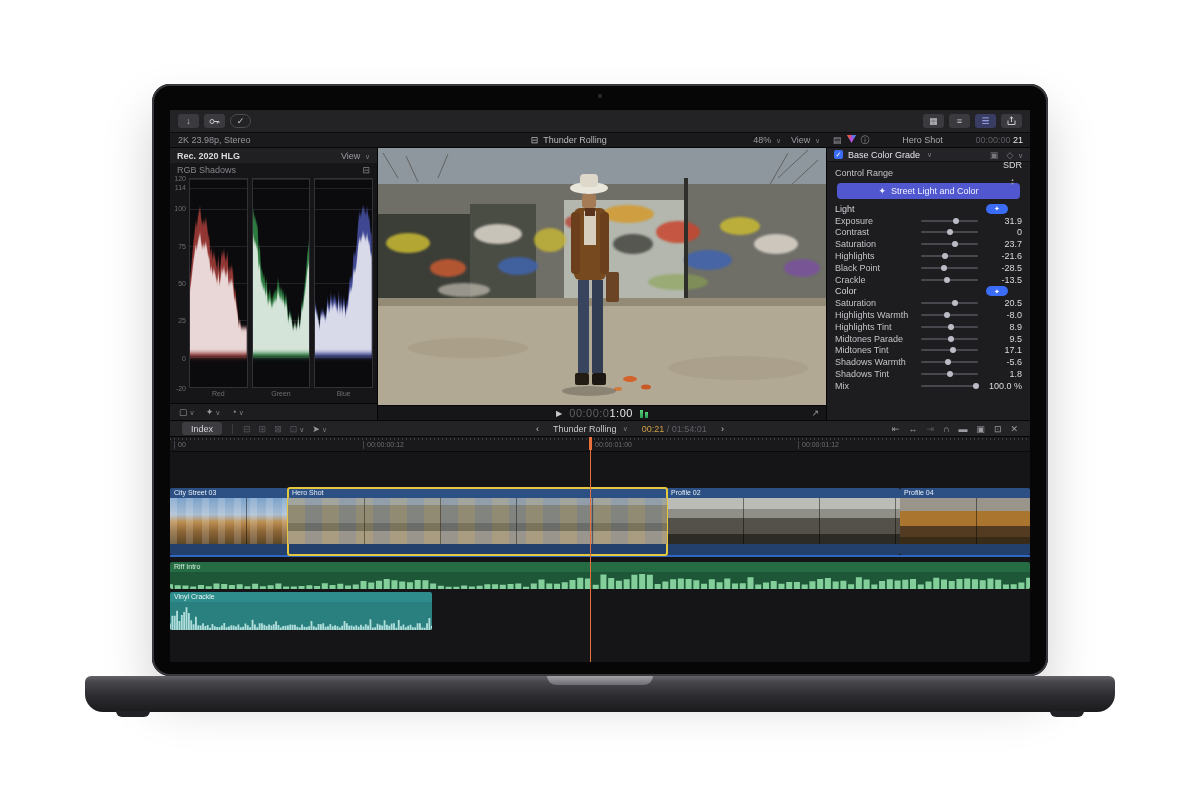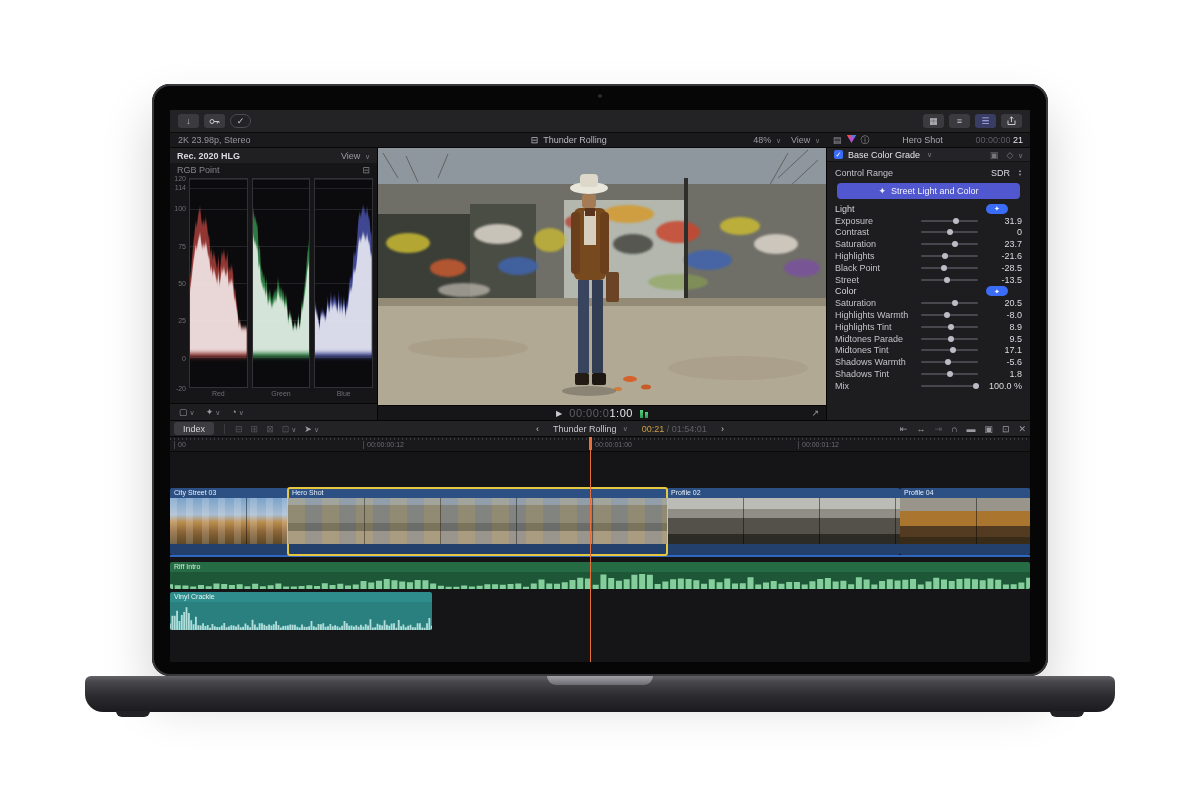--- a/index.html
+++ b/index.html
@@ -79,39 +79,39 @@
   .v-expand{position:absolute;right:7px;color:#9a9aa1;}
 
   
   .fx-header{height:14px;display:flex;align-items:center;gap:5px;padding:0 7px;background:#242428;border-bottom:1px solid #111;}
   .checkbox{width:9px;height:9px;border-radius:2px;display:flex;align-items:center;justify-content:center;
     color:#fff;font-size:7px;line-height:1;}
   .fx-name{color:#e4e4e8;}
   .fx-right{margin-left:auto;display:flex;gap:8px;color:#77777e;}
   .insp-body{position:absolute;left:0;top:14px;right:0;bottom:22px;padding:4px 8px 0 8px;overflow:hidden;}
   .cr-row{display:flex;align-items:center;height:14px;color:#c3c3c8;}
-  .cr-row .val{margin-left:auto;color:#dcdce0;display:flex;align-items:center;gap:8px;}
+  .cr-row .val{margin-left:auto;color:#dcdce0;display:flex;align-items:center;gap:8px;flex-direction:column;}
   .stepper{display:inline-flex;flex-direction:column;font-size:4px;line-height:4px;color:#9a9aa1;}
   .enhance{height:16px;margin:3px 2px 4px 2px;border-radius:4px;display:flex;align-items:center;justify-content:center;
     gap:5px;color:#f0f1ff;font-size:9px;}
   .irow{display:flex;align-items:center;height:11.8px;color:#c3c3c8;}
   .irow .lbl{width:86px;white-space:nowrap;overflow:hidden;}
   .irow .track{position:relative;flex:1;height:2px;background:#47474d;border-radius:1px;margin-right:10px;}
   .irow .thumb{position:absolute;top:50%;width:6px;height:6px;border-radius:50%;background:#bcbcc6;transform:translate(-50%,-50%);}
   .irow .val{width:34px;text-align:right;color:#dcdce0;white-space:nowrap;}
   .irow.hdr .lbl{color:#d5d5da;}
   .sparkle-btn{margin-left:auto;margin-right:14px;width:22px;height:10px;border-radius:5px;display:flex;align-items:center;
     justify-content:center;color:#fff;font-size:7px;line-height:1;}
   .insp-footer{position:absolute;left:0;right:0;bottom:0;height:22px;display:flex;align-items:center;justify-content:flex-end;
     padding:0 6px;}
   .save-btn{background:#3c3c41;border-radius:3px;padding:2px 7px;color:#d9d9dd;font-size:8.5px;}
 
   
   .tl-toolbar{position:absolute;left:0;top:310px;width:860px;height:17px;background:#232326;border-top:1px solid #060607;
-    border-bottom:1px solid #060607;display:flex;align-items:center;padding:0 4px;color:#9a9aa1;}
+    border-bottom:1px solid #060607;display:flex;align-items:center;padding:0 12px;color:#9a9aa1;}
   .idx-btn{background:#3c3c41;border-radius:3px;padding:1.5px 9px;color:#d5d5da;}
   .tl-left{display:flex;align-items:center;gap:8px;}
   .tl-left .sep{width:1px;height:10px;background:#3a3a3f;margin:0 2px;}
   .dim-ic{color:#55555c;}
   .tl-center{position:absolute;left:310px;width:300px;display:flex;align-items:center;justify-content:center;gap:14px;}
   .tl-title{display:flex;gap:4px;align-items:center;color:#c9c9ce;}
   .tl-tc{white-space:nowrap;}
   .tl-right{margin-left:auto;display:flex;gap:9px;align-items:center;font-size:9px;}
 
   
@@ -224,21 +224,21 @@
       </div>
 
       <div class="main">
 
         <div class="col-scopes">
           <div class="sc-header">
             <span>Rec. 2020 HLG</span>
             <span class="view"><span>View</span> <span class="chev">∨</span></span>
           </div>
           <div class="sc-title">
-            <span>RGB Point</span>
+            <span>RGB Shadows</span>
             <span class="gear">⊟</span>
           </div>
           <div class="sc-body">
             <div class="sc-axis" id="scope-axis">
                 <span class="sc-tick" style="top: 0%;">120</span>
                 <span class="sc-tick" style="top: 4.28571%;">114</span>
                 <span class="sc-tick" style="top: 14.2857%;">100</span>
                 <span class="sc-tick" style="top: 32.1429%;">75</span>
                 <span class="sc-tick" style="top: 50%;">50</span>
                 <span class="sc-tick" style="top: 67.8571%;">25</span>
@@ -454,21 +454,21 @@
                   <span class="val">-21.6</span>
                 </div>
                 <div class="irow">
                   <span class="lbl">Black Point</span>
                   <span class="track">
                     <span class="thumb" style="left: 40%;"></span>
                   </span>
                   <span class="val">-28.5</span>
                 </div>
                 <div class="irow">
-                  <span class="lbl">Street</span>
+                  <span class="lbl">Crackle</span>
                   <span class="track">
                     <span class="thumb" style="left: 45%;"></span>
                   </span>
                   <span class="val">-13.5</span>
                 </div>
                 <div class="irow hdr">
                   <span class="lbl">Color</span>
                   <span class="sparkle-btn" style="background: rgb(58, 108, 245);">✦</span>
                 </div>
                 <div class="irow">

